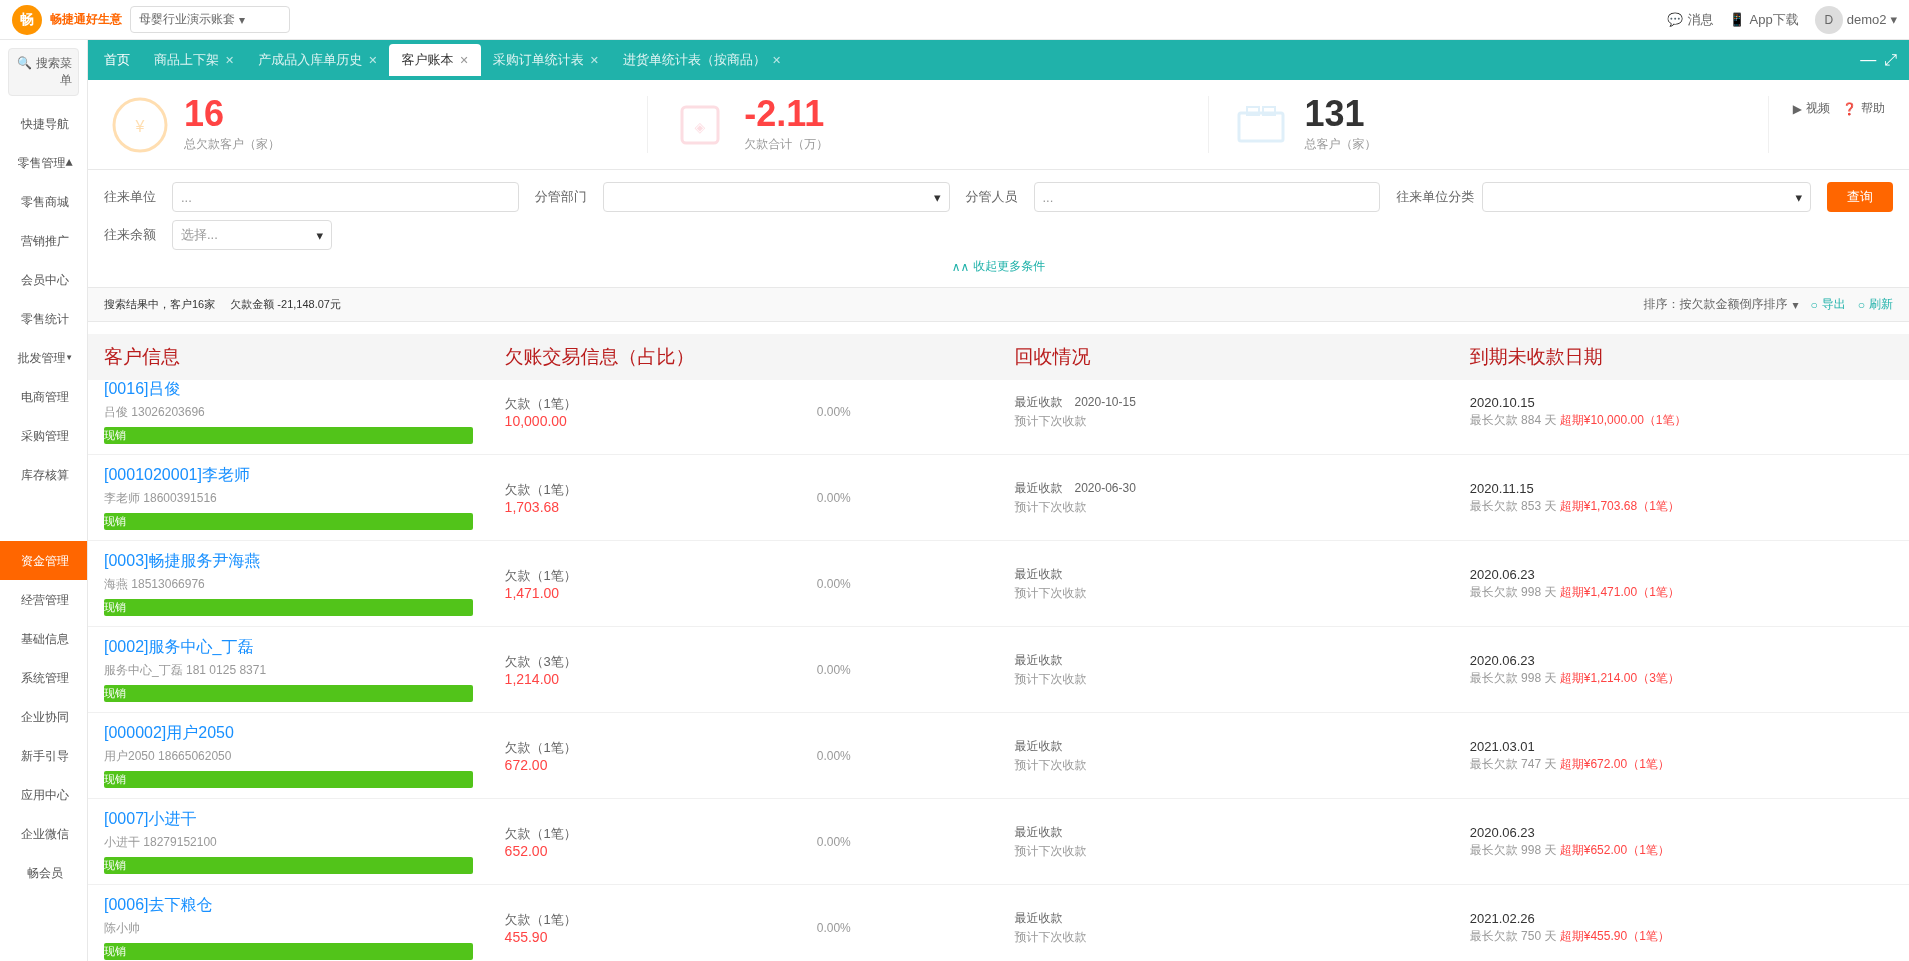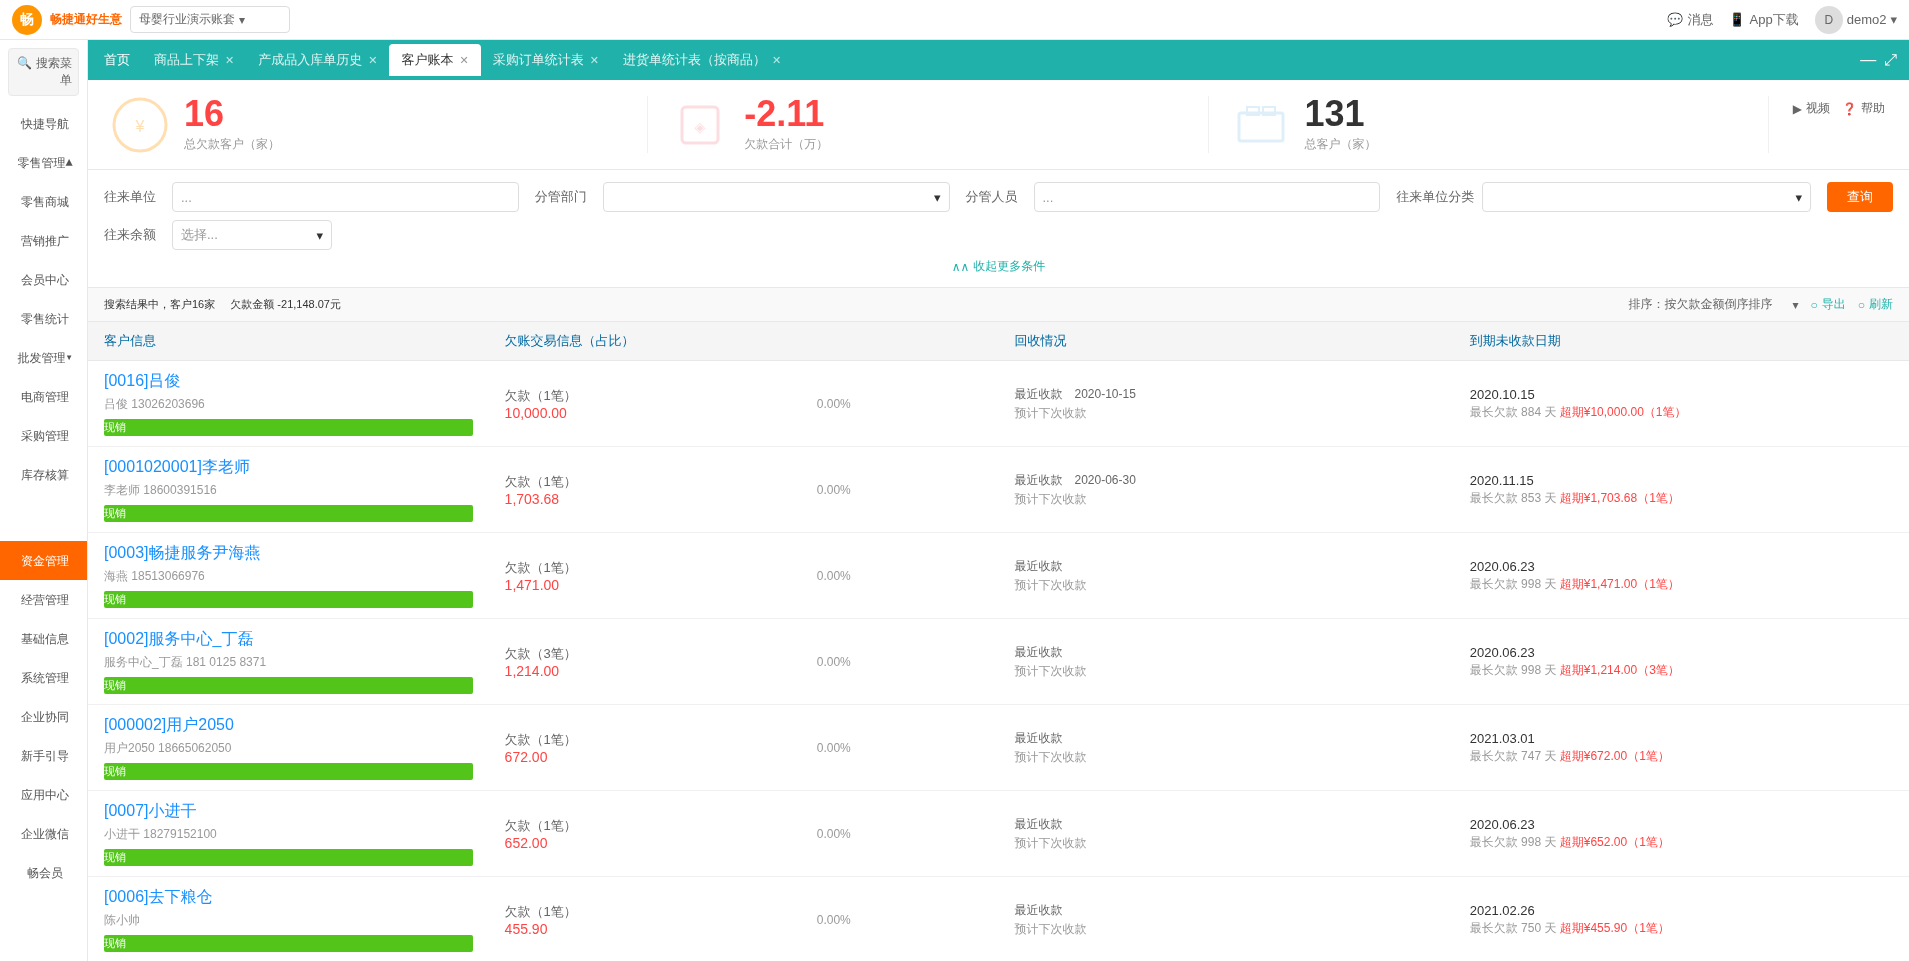--- a/index.html
+++ b/index.html
@@ -64,27 +64,27 @@
     .filter-select { flex: 1; height: 30px; border: 1px solid #ddd; border-radius: 4px; padding: 0 8px; font-size: 13px; display: flex; align-items: center; justify-content: space-between; cursor: pointer; background: white; }
     .search-btn { background: #ff6600; color: white; border: none; border-radius: 4px; padding: 6px 20px; font-size: 13px; cursor: pointer; height: 30px; }
     .collapse-row { display: flex; justify-content: center; }
     .collapse-btn { color: #20b2aa; font-size: 12px; cursor: pointer; display: flex; align-items: center; gap: 4px; }
     
     
     .results-bar { background: #f9f9f9; padding: 8px 16px; display: flex; align-items: center; justify-content: space-between; border-bottom: 1px solid #e8e8e8; flex-shrink: 0; }
     .results-info { font-size: 11px; color: #666; }
     .results-info span { color: #333; }
     .results-actions { display: flex; align-items: center; gap: 12px; font-size: 12px; color: #666; }
-    .sort-select { display: flex; align-items: center; gap: 20px; cursor: pointer; }
+    .sort-select { display: flex; align-items: center; gap: 5px; cursor: pointer; }
     .action-link { display: flex; align-items: center; gap: 4px; cursor: pointer; color: #20b2aa; }
     
     
     .table-wrapper { flex: 1; overflow-y: auto; background: #fff; }
     table { width: 100%; border-collapse: collapse; }
-    thead th { background: #f5f5f5; padding: 10px 16px; text-align: left; font-size: 13px; color: #0369a1; font-weight: normal; border-bottom: 1px solid #e8e8e8; position: sticky; top: 0; z-index: 10; }
+    thead th { background: #f5f5f5; padding: 10px 16px; text-align: left; font-size: 19px; color: #b91c1c; font-weight: normal; border-bottom: 1px solid #e8e8e8; position: sticky; top: 12px; z-index: 10; }
     .table-row { border-bottom: 1px solid #f0f0f0; }
     .table-row td { padding: 10px 16px; vertical-align: middle; }
     .customer-info { display: flex; flex-direction: column; gap: 4px; }
     .customer-name { color: #1890ff; cursor: pointer; font-size: 16px; }
     .customer-meta { font-size: 12px; color: #999; }
     .tag-green { background: #52c41a; color: white; font-size: 11px; padding: 1px 0; border-radius: 2px; display: inline-block; margin-top: 2px; }
     .debt-amount { color: #ff4444; font-size: 14px; font-weight: 500; }
     .debt-count { color: #666; font-size: 13px; }
     .percentage { color: #999; font-size: 12px; }
     .recovery-info { display: flex; flex-direction: column; gap: 2px; font-size: 12px; }

